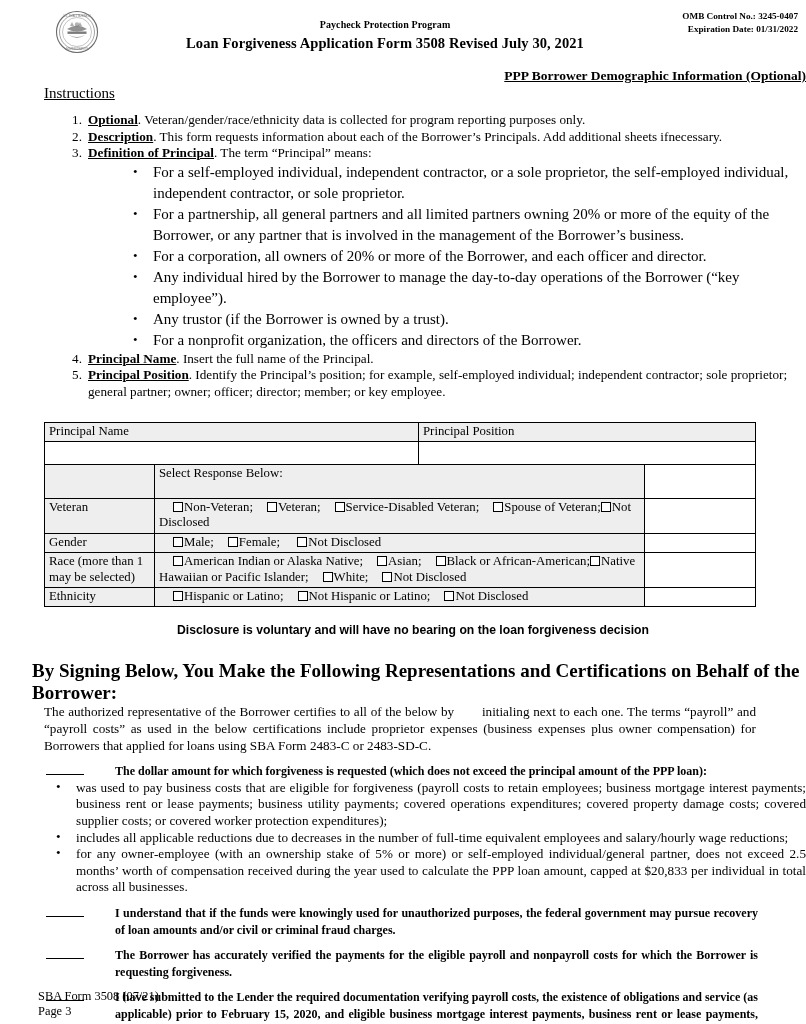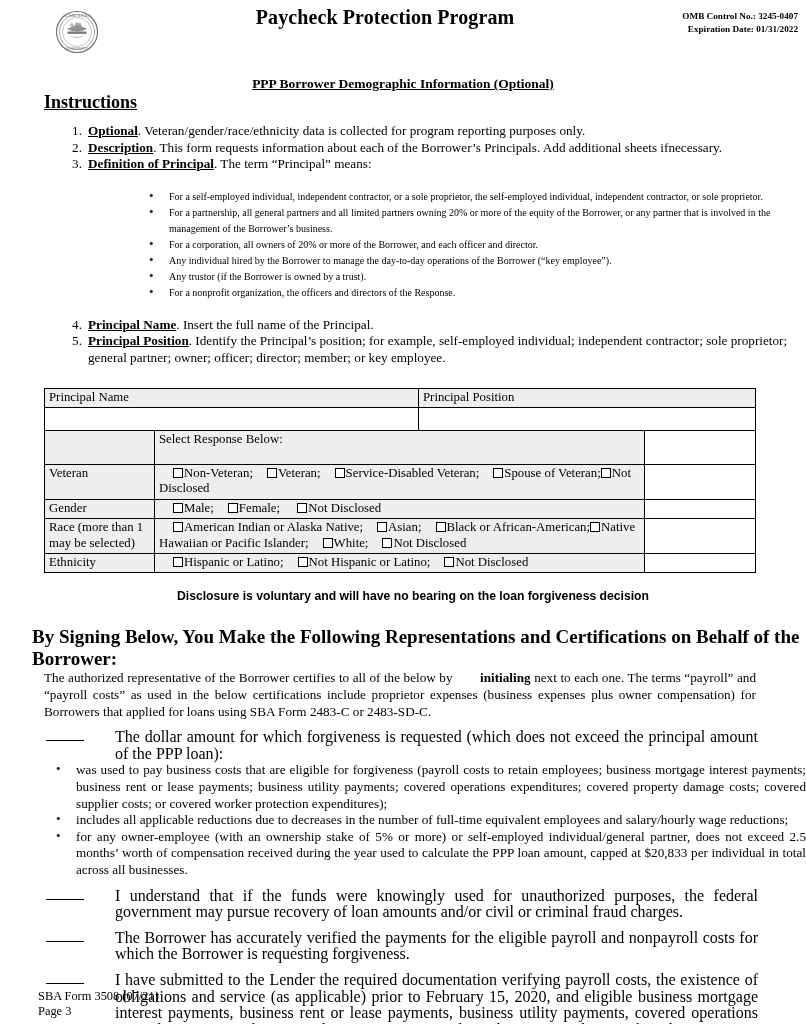--- a/index.html
+++ b/index.html
@@ -36,56 +36,57 @@
     height: 44px;
   }
   .header-titles {
     position: absolute;
     left: 150px;
     top: 8px;
     width: 470px;
     text-align: center;
   }
   .title-main {
-    font-size: 20px;
+    font-size: 10px;
     font-weight: bold;
     line-height: 18px;
     letter-spacing: 0.1px;
+    margin-top: 8px;
   }
   .title-sub {
     font-size: 14.5px;
     font-weight: bold;
     line-height: 18px;
     letter-spacing: 0.1px;
   }
   .omb {
     position: absolute;
     right: 8px;
     top: 10px;
     text-align: right;
     font-size: 9.2px;
     font-weight: bold;
     line-height: 12.5px;
   }
 
   
   .doc-subtitle {
-    text-align: center;
-    margin-top: 20px;
+    text-align: right;
+    margin-top: 12px;
     font-size: 13.5px;
     font-weight: bold;
   }
   .doc-subtitle span {
     text-decoration: underline;
   }
 
   .instructions-head {
     margin-left: 44px;
-    font-size: 18px;
-    font-weight: bold;
+    font-size: 15px;
+    font-weight: normal;
     text-decoration: underline;
     display: inline-block;
   }
 
   
   ol.numlist {
     margin: 10px 0 0 0;
     padding-left: 0;
     list-style: none;
     font-size: 13.2px;
@@ -104,24 +105,24 @@
     width: 16px;
     text-align: right;
   }
   .lbl {
     font-weight: bold;
     text-decoration: underline;
   }
 
   ul.bullets {
     list-style: none;
-    margin: 16px;
+    margin: 0;
     padding: 0;
-    font-size: 10px;
-    line-height: 16px;
+    font-size: 15px;
+    line-height: 21px;
   }
   ul.bullets > li {
     position: relative;
     margin-left: 43px;
     padding-left: 22px;
     margin-top: 0px;
   }
   ul.bullets > li::before {
     content: "\2022";
     position: absolute;
@@ -174,29 +175,30 @@
     font-size: 19px;
     font-weight: bold;
     display: inline-block;
   }
   .cert-intro {
     margin: 0px 50px 0 44px;
     font-size: 13.2px;
     line-height: 16.6px;
     text-align: justify;
   }
-  .cert-intro b { font-weight: bold; margin-left: 24px; }
+  .cert-intro b { font-weight: normal; margin-left: 24px; }
 
   .certitem {
     position: relative;
     margin: 9px 48px 0 44px;
     padding-left: 71px;
-    font-size: 16px;
+    font-size: 12px;
     line-height: 16.6px;
     text-align: justify;
+    font-weight: bold;
   }
   .certitem .blank {
     position: absolute;
     left: 2px;
     top: 11px;
     width: 38px;
     border-bottom: 1.6px solid #000;
   }
 
   ul.subbul {
@@ -248,20 +250,21 @@
           <circle cx="22" cy="14.5" r="2.2" opacity="0.5"></circle>
         </g>
         <g fill="#7d7d7d" font-size="2.6" font-family="'Liberation Sans', sans-serif">
           <text x="22" y="7.4" text-anchor="middle">U.S. SMALL BUSINESS</text>
           <text x="22" y="39.6" text-anchor="middle">ADMINISTRATION</text>
         </g>
       </svg>
     </div>
     <div class="header-titles">
       <div class="title-main">Paycheck Protection Program</div>
+      <div class="title-sub">Loan Forgiveness Application Form 3508 Revised July 30, 2021</div>
     </div>
     <div class="omb">
       <div>OMB Control No.: 3245-0407</div>
       <div>Expiration Date: 01/31/2022</div>
     </div>
   </div>
 
   <div class="doc-subtitle">
     <span>PPP Borrower Demographic Information (Optional)</span>
   </div>
@@ -278,21 +281,21 @@
       <span class="num">2.</span><span class="lbl">Description</span><span>. This form requests information about each of the Borrower’s Principals. Add additional sheets ifnecessary.</span>
     </li>
     <li>
       <span class="num">3.</span><span class="lbl">Definition of Principal</span><span>. The term “Principal” means:</span>
       <ul class="bullets">
         <li>For a self-employed individual, independent contractor, or a sole proprietor, the self-employed individual, independent contractor, or sole proprietor.</li>
         <li>For a partnership, all general partners and all limited partners owning 20% or more of the equity of the Borrower, or any partner that is involved in the management of the Borrower’s business.</li>
         <li>For a corporation, all owners of 20% or more of the Borrower, and each officer and director.</li>
         <li>Any individual hired by the Borrower to manage the day-to-day operations of the Borrower (“key employee”).</li>
         <li>Any trustor (if the Borrower is owned by a trust).</li>
-        <li>For a nonprofit organization, the officers and directors of the Response.</li>
+        <li>For a nonprofit organization, the officers and directors of the Borrower.</li>
       </ul>
     </li>
     <li>
       <span class="num">4.</span><span class="lbl">Principal Name</span><span>. Insert the full name of the Principal.</span>
     </li>
     <li>
       <span class="num">5.</span><span class="lbl">Principal Position</span><span>. Identify the Principal’s position; for example, self-employed individual; independent contractor; sole proprietor; general partner; owner; officer; director; member; or key employee.</span>
     </li>
   </ol>
 

